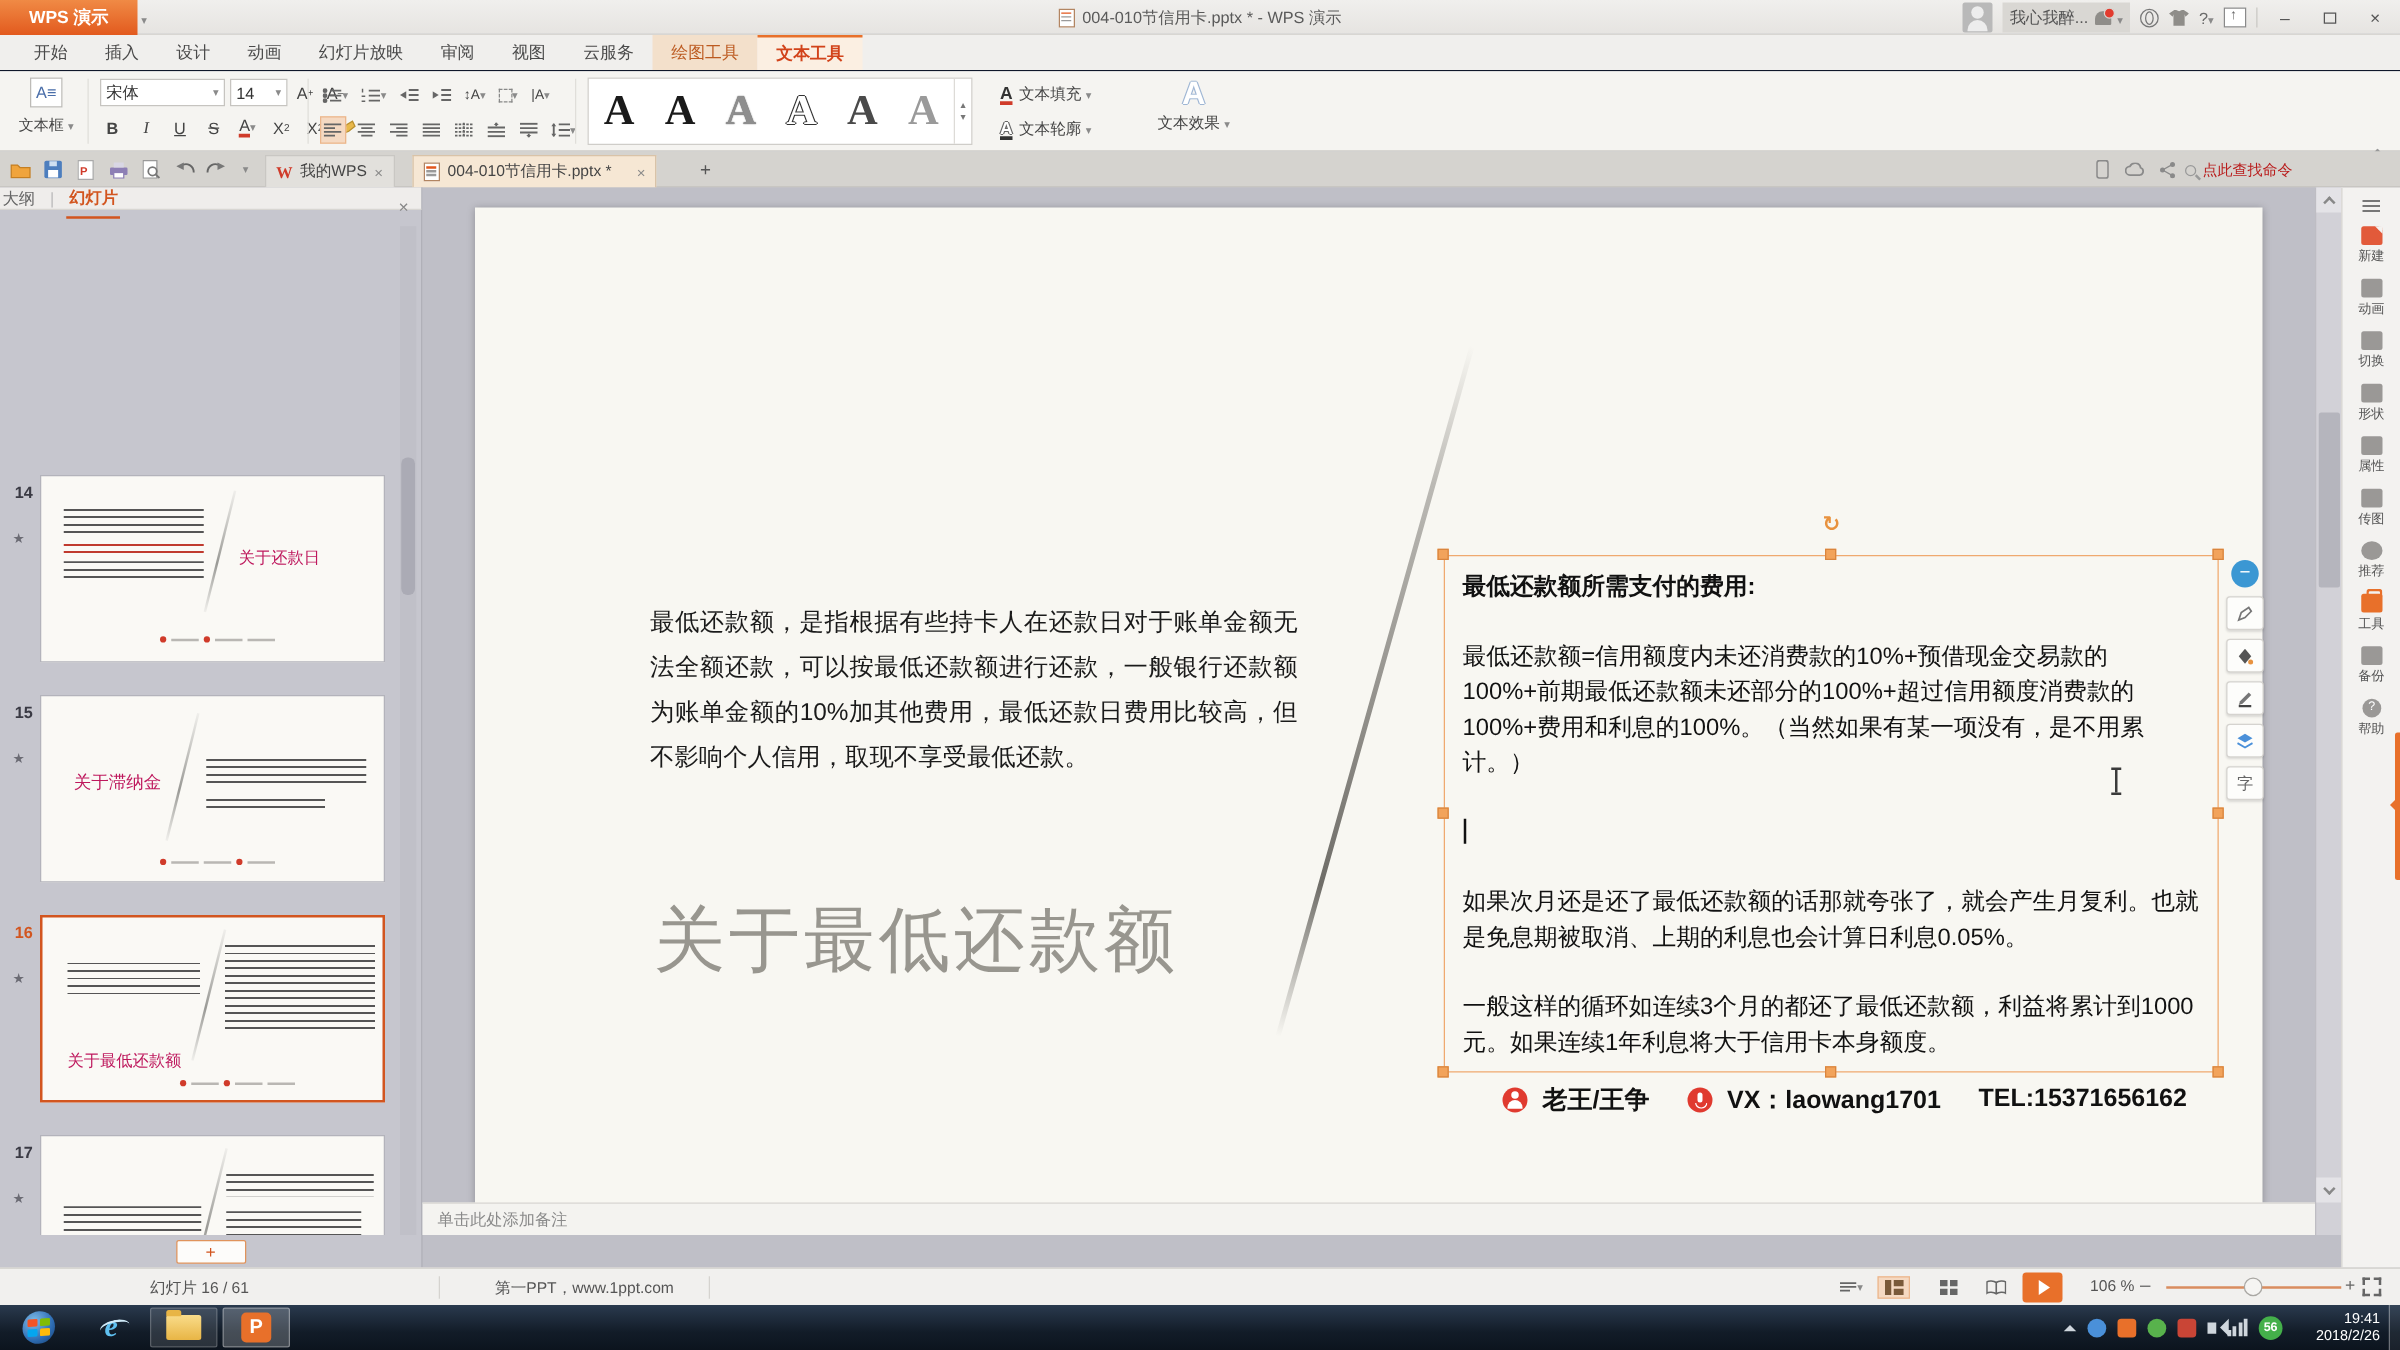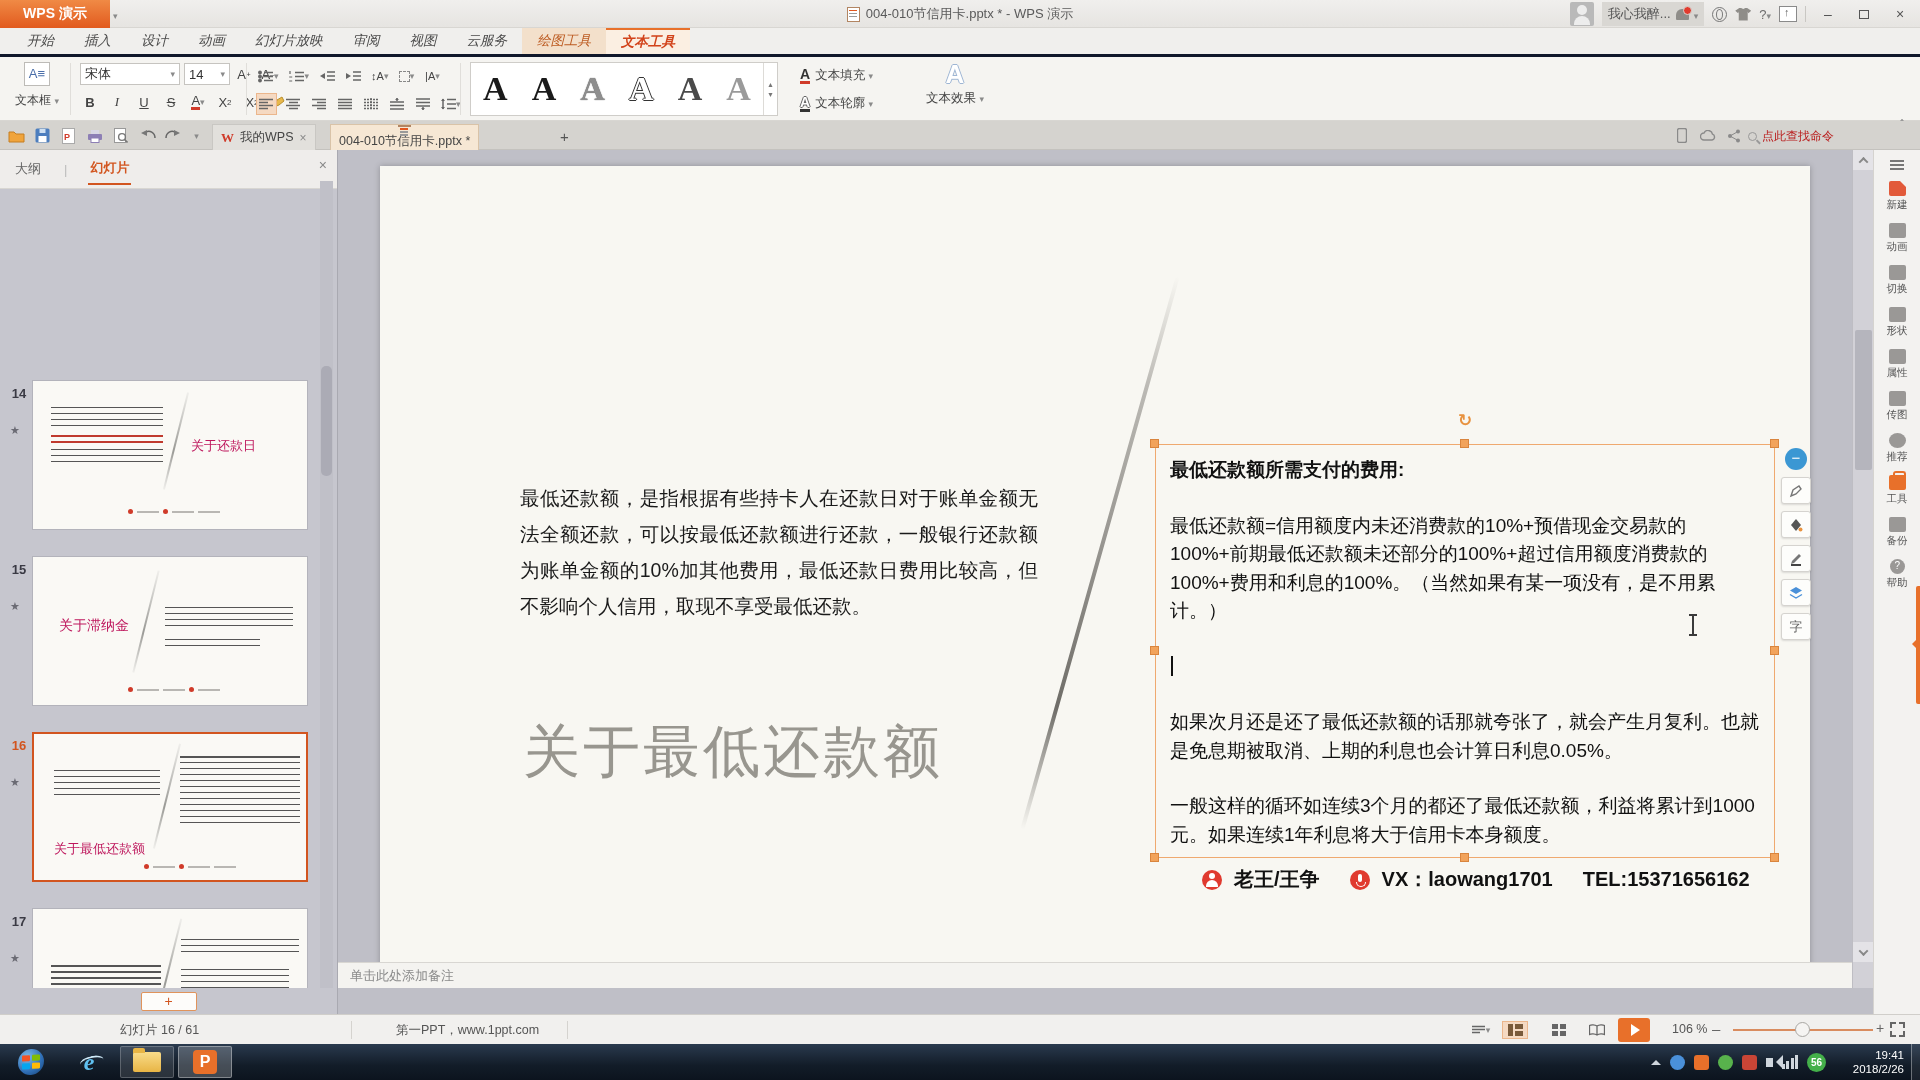--- a/index.html
+++ b/index.html
@@ -27,21 +27,21 @@
   .globe::before { content:""; position:absolute; left:3px; top:1px; width:5px; height:9px; border:1px solid #777; border-radius:50%; }
   .shirt { width:16px; height:13px; background:#8F8D89; clip-path:polygon(0 25%,30% 0,50% 12%,70% 0,100% 25%,82% 45%,78% 30%,78% 100%,22% 100%,22% 30%,18% 45%); }
   .help-q { color:#6b6b6b; font-size:13px; }
   .panel-up { width:18px; height:16px; border:1px solid #8a8a8a; position:relative; background:#fff; }
   .panel-up::before { content:"↑"; position:absolute; left:4px; top:-1px; font-size:11px; color:#666; }
   .tb-sep { width:1px; height:16px; background:#C9C7C3; }
   .winbtn { width:28px; height:20px; display:flex; align-items:center; justify-content:center; color:#555; font-size:14px; }
   .maxbox { width:10px; height:9px; border:1.5px solid #555; }
 
   
-  #ribtabs { position:absolute; left:0; top:28px; width:1920px; height:29px; background:#F0EFED; border-bottom:3px solid #0f172a; display:flex; align-items:stretch; padding-left:12px;font-style:italic; }
+  #ribtabs { position:absolute; left:0; top:28px; width:1920px; height:29px; background:#F0EFED; border-bottom:1px solid #0f172a; display:flex; align-items:stretch; padding-left:12px; }
   .rtab { padding:0 15px; display:flex; align-items:center; font-size:13.5px; color:#4a4a4a; }
   .rtab.tool1 { background:#F3E0CB; color:#BC5A20; }
   .rtab.tool2 { background:#FBEFE2; color:#D2431A; font-weight:bold; border-top:2px solid #E8702A; }
   #ribchev { position:absolute; right:10px; top:62px; width:16px; height:10px; }
   #ribchev::before { content:""; position:absolute; left:3px; top:2px; width:8px; height:8px; border-left:2px solid #999; border-top:2px solid #999; transform:rotate(45deg); }
 
   
   #ribbon { position:absolute; left:0; top:57px; width:1920px; height:64px; background:#F5F4F1; border-bottom:1px solid #D8D6D2; }
   .vsep { position:absolute; top:6px; width:1px; height:52px; background:#E0DEDA; }
   #g-textbox { position:absolute; left:8px; top:5px; width:58px; text-align:center; }
@@ -63,30 +63,30 @@
   #gal-scroll { width:14px; height:100%; border-left:1px solid #DDDBD7; display:flex; flex-direction:column; align-items:center; justify-content:center; gap:3px; color:#777; font-size:7px; }
   .fill-a { font-weight:bold; color:#333; border-bottom:3px solid #D03B2A; line-height:13px; font-size:14px; }
   .out-a { font-weight:bold; color:#fff; text-shadow:-1px 0 #666,1px 0 #666,0 -1px #666,0 1px #666; border-bottom:3px solid #333; line-height:13px; font-size:14px; }
   .eff-a { font-size:26px; font-weight:bold; color:#fff; text-shadow:-1px 0 #9FB6D4,1px 0 #9FB6D4,0 -1px #9FB6D4,0 1px #9FB6D4; }
   .rib-lbl { font-size:12.5px; color:#444; }
 
   
   #doctabs { position:absolute; left:0; top:121px; width:1920px; height:29px; background:#D5D3CF; border-bottom:1px solid #C4C2BE; }
   .qicon { position:absolute; top:6px; width:17px; height:17px; display:flex; align-items:center; justify-content:center; }
   .tab { position:absolute; top:3px; height:26px; display:flex; align-items:center; gap:6px; padding:0 8px; font-size:12.5px; color:#444; background:#E2E0DC; border:1px solid #C9C7C3; border-bottom:none; }
-  .tab.active { background:#F6E7D4; border-color:#D9C3A8;flex-direction:column; }
+  .tab.active { background:#F6E7D4; border-color:#D9C3A8; }
   .tclose { color:#8a8a8a; font-size:12px; }
   .wlogo { color:#D03B2A; font-weight:bold; font-size:13px; font-family:"Liberation Serif",serif; }
   #tabsearch { position:absolute; right:22px; top:5px; width:150px; height:20px; display:flex; align-items:center; gap:5px; color:#b91c1c; font-size:12px; }
   .mag { width:9px; height:9px; border:1.5px solid #999; border-radius:50%; position:relative; }
   .mag::after { content:""; position:absolute; left:7px; top:8px; width:5px; height:1.5px; background:#999; transform:rotate(45deg); }
 
   
   #lpanel { position:absolute; left:0; top:150px; width:338px; height:864px; background:#C6C6CE; border-right:1px solid #A9A9B1; }
-  #lp-head { position:absolute; left:0; top:0; width:100%; height:39px; background:#EFEDEB; border-bottom:1px solid #D8D6D2; display:flex; align-items:center; padding-left:13px; gap:21px; font-size:13px; }
+  #lp-head { position:absolute; left:0; top:0; width:100%; height:18px; background:#EFEDEB; border-bottom:1px solid #D8D6D2; display:flex; align-items:center; padding-left:0; gap:10px; font-size:13px; }
   #lp-head .sep { color:#BBB; }
   .lp-tab { color:#666; padding:6px 2px; }
   .lp-tab.on { color:#D2551F; font-weight:bold; border-bottom:2px solid #D2551F; }
   #lp-close { position:absolute; right:10px; top:7px; color:#888; font-size:14px; }
   #thumbs { position:absolute; left:0; top:31px; width:316px; height:807px; overflow:hidden; }
   .thumb { position:absolute; left:32px; width:276px; height:150px; background:#FAF9F5; border:1px solid #B3B3BB; overflow:hidden; }
   .thumb.sel { border:2px solid #D2551F; }
   .tnum { position:absolute; left:8px; width:22px; text-align:center; font-size:13px; font-weight:bold; color:#3A3A44; }
   .tstar { position:absolute; left:10px; font-size:11px; color:#6B6B74; }
   .tstar::before { content:"★"; }

